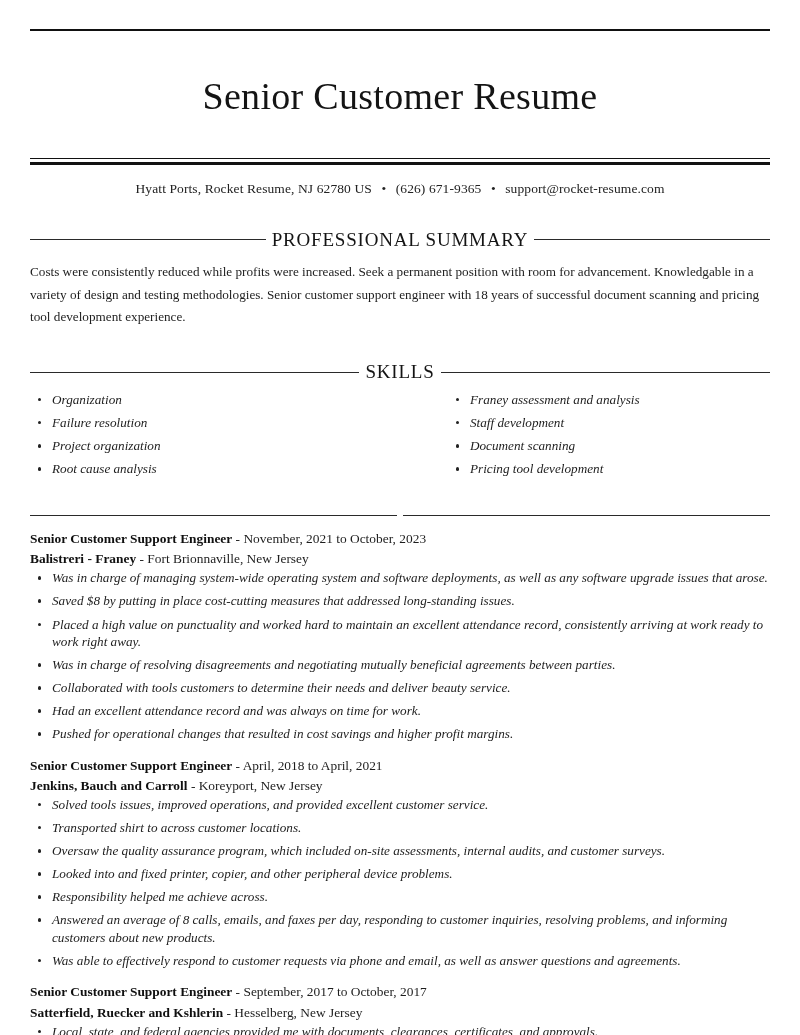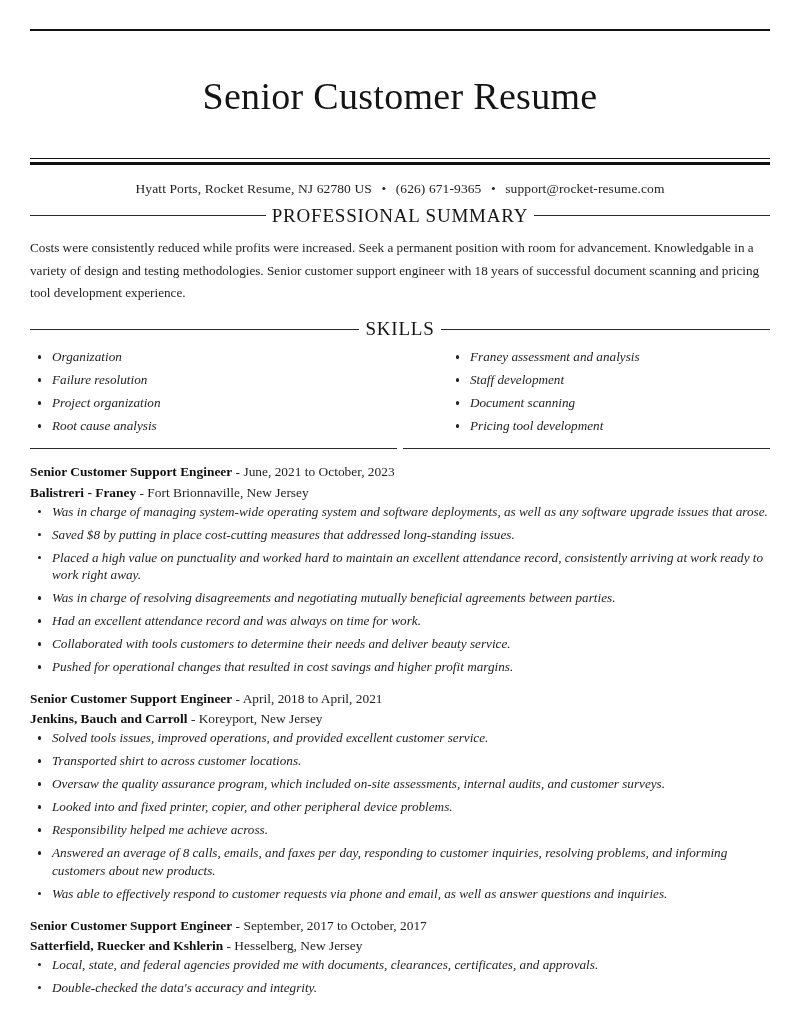--- a/index.html
+++ b/index.html
@@ -55,21 +55,21 @@
   }
   .contact-sep {
     padding: 0 6px;
   }
 
   
   .section-head {
     display: flex;
     align-items: center;
     gap: 6px;
-    margin-top: 8px;
+    margin-top: 32px;
   }
   .section-head .rule {
     flex: 1 1 auto;
     height: 0;
     border-top: 1.6px solid #2a2a2a;
   }
   .section-head .label {
     flex: 0 0 auto;
     font-size: 19px;
     letter-spacing: 0.8px;
@@ -205,34 +205,34 @@
   <div>
     <div class="section-head">
       <span class="rule"></span>
       <span class="rule"></span>
     </div>
 
     <div class="job">
       <div class="job-line">
         <span class="bold">Senior Customer Support Engineer</span>
         <span>-</span>
-        <span>June, 2021 to October, 2023</span>
+        <span>November, 2021 to October, 2023</span>
       </div>
       <div class="job-line">
         <span class="bold">Balistreri - Franey</span>
         <span>-</span>
         <span>Fort Brionnaville, New Jersey</span>
       </div>
       <ul class="bullets job-bullets">
         <li>Was in charge of managing system-wide operating system and software deployments, as well as any software upgrade issues that arose.</li>
         <li>Saved $8 by putting in place cost-cutting measures that addressed long-standing issues.</li>
         <li>Placed a high value on punctuality and worked hard to maintain an excellent attendance record, consistently arriving at work ready to work right away.</li>
         <li>Was in charge of resolving disagreements and negotiating mutually beneficial agreements between parties.</li>
+        <li>Collaborated with tools customers to determine their needs and deliver beauty service.</li>
         <li>Had an excellent attendance record and was always on time for work.</li>
-        <li>Collaborated with tools customers to determine their needs and deliver beauty service.</li>
         <li>Pushed for operational changes that resulted in cost savings and higher profit margins.</li>
       </ul>
     </div>
 
     <div class="job">
       <div class="job-line">
         <span class="bold">Senior Customer Support Engineer</span>
         <span>-</span>
         <span>April, 2018 to April, 2021</span>
       </div>
@@ -241,21 +241,21 @@
         <span>-</span>
         <span>Koreyport, New Jersey</span>
       </div>
       <ul class="bullets job-bullets">
         <li>Solved tools issues, improved operations, and provided excellent customer service.</li>
         <li>Transported shirt to across customer locations.</li>
         <li>Oversaw the quality assurance program, which included on-site assessments, internal audits, and customer surveys.</li>
         <li>Looked into and fixed printer, copier, and other peripheral device problems.</li>
         <li>Responsibility helped me achieve across.</li>
         <li>Answered an average of 8 calls, emails, and faxes per day, responding to customer inquiries, resolving problems, and informing customers about new products.</li>
-        <li>Was able to effectively respond to customer requests via phone and email, as well as answer questions and inquiries.</li>
+        <li>Was able to effectively respond to customer requests via phone and email, as well as answer questions and agreements.</li>
       </ul>
     </div>
 
     <div class="job">
       <div class="job-line">
         <span class="bold">Senior Customer Support Engineer</span>
         <span>-</span>
         <span>September, 2017 to October, 2017</span>
       </div>
       <div class="job-line">

